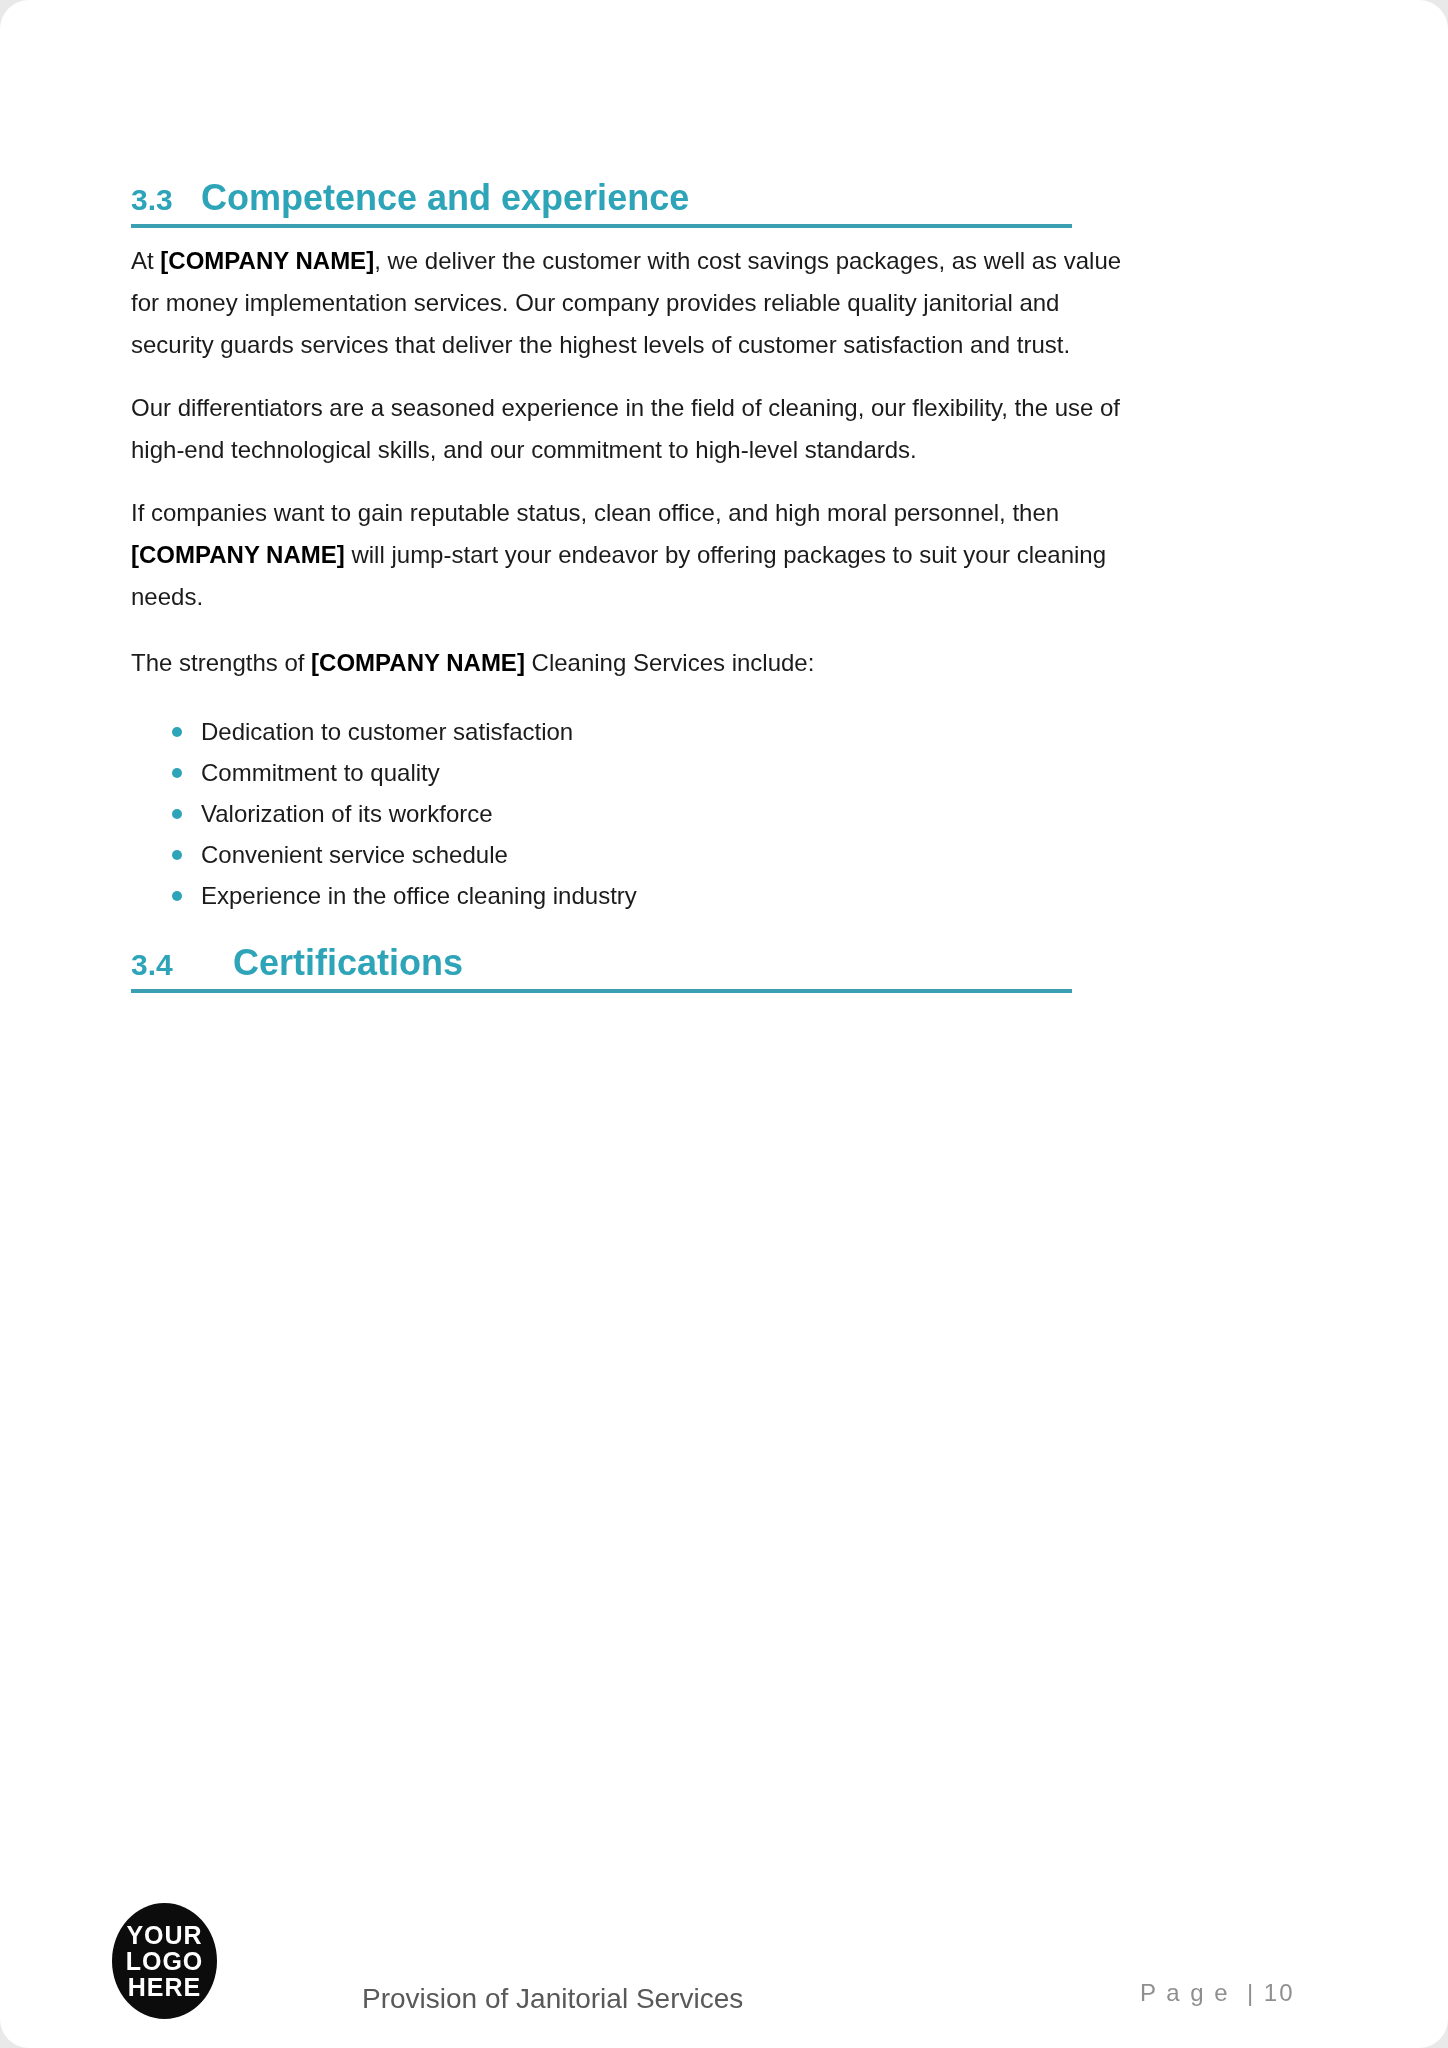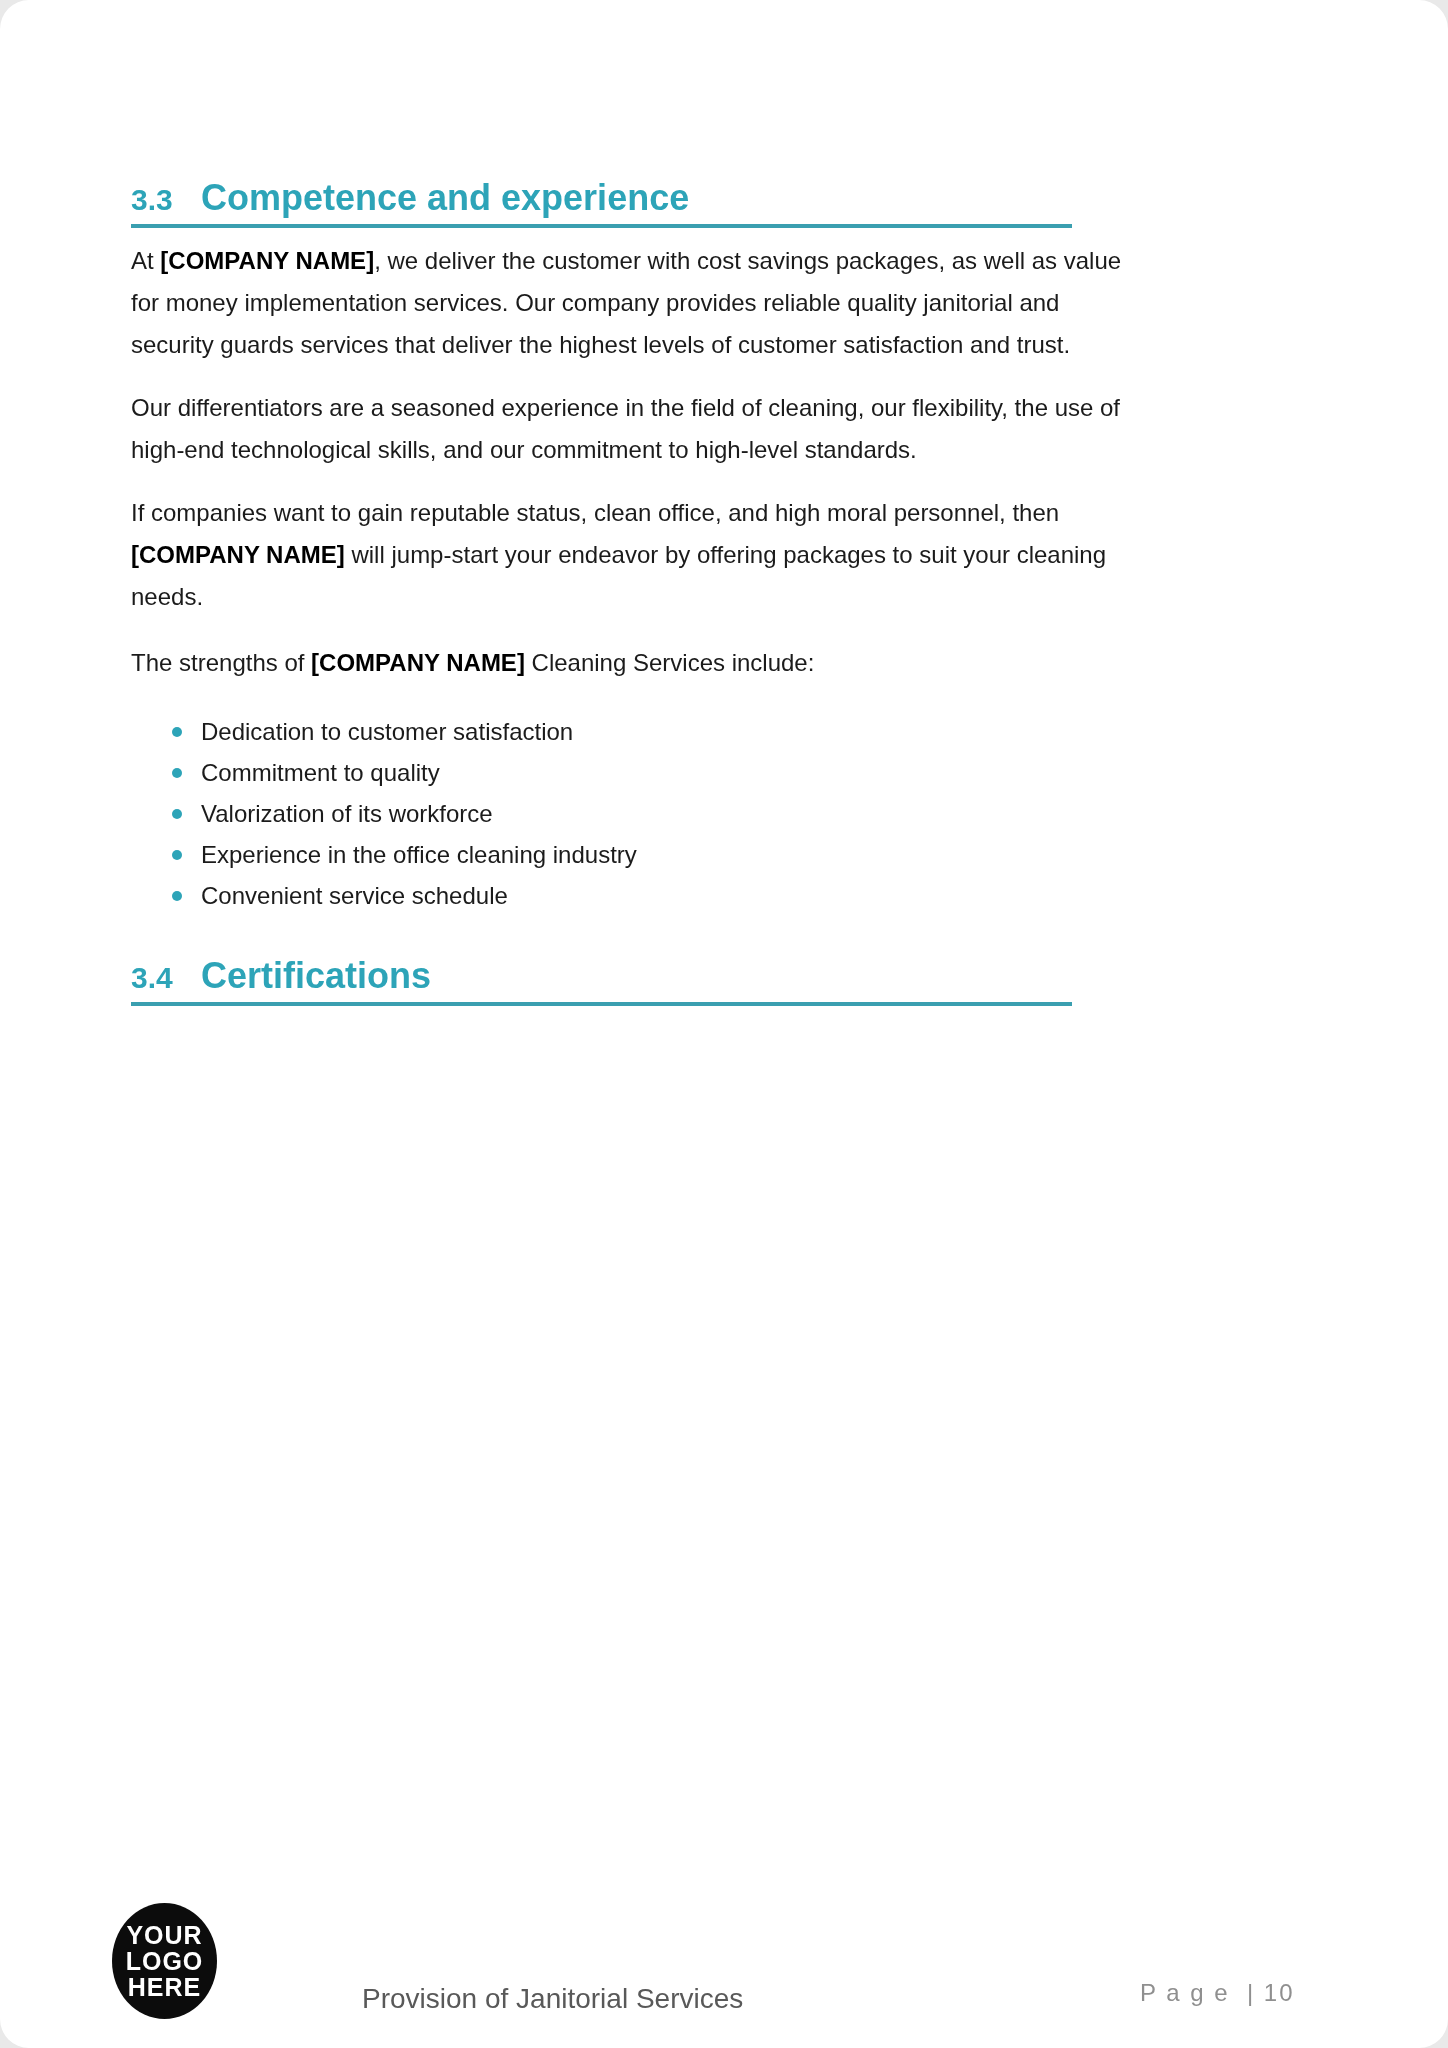--- a/index.html
+++ b/index.html
@@ -25,21 +25,21 @@
     display: flex;
     align-items: baseline;
     color: var(--accent, #2da4b8);
     border-bottom: 4px solid var(--rule, #3a9fb0);
     padding-bottom: 5px;
     line-height: 38px;
     margin: 0;
   }
   .sec-num  { font-size: 30px; flex: 0 0 70px; }
   .sec-title{ font-size: 36px; }
-  .h34 { margin-top: 41px; }
+  .h34 { margin-top: 28px; gap: 32px; }
   p.body {
     font-size: 24px;
     line-height: 42px;
     width: 1005px;
     margin: 21px 0 0 0;
   }
   p.body b { color: #000000; font-weight: bold; }
   .p-first { margin-top: 12px !important; }
   .p-last  { margin-top: 24px !important; }
   ul.strengths {
@@ -121,25 +121,25 @@
       <li>
         <span class="dot"></span>
         <span>Commitment to quality</span>
       </li>
       <li>
         <span class="dot"></span>
         <span>Valorization of its workforce</span>
       </li>
       <li>
         <span class="dot"></span>
-        <span>Experience in the office cleaning industry</span>
+        <span>Convenient service schedule</span>
       </li>
       <li>
         <span class="dot"></span>
-        <span>Convenient service schedule</span>
+        <span>Experience in the office cleaning industry</span>
       </li>
     </ul>
 
     <h2 class="sec-heading h34">
       <span class="sec-num">3.4</span>
       <span class="sec-title">Certifications</span>
     </h2>
 
   </div>
 

